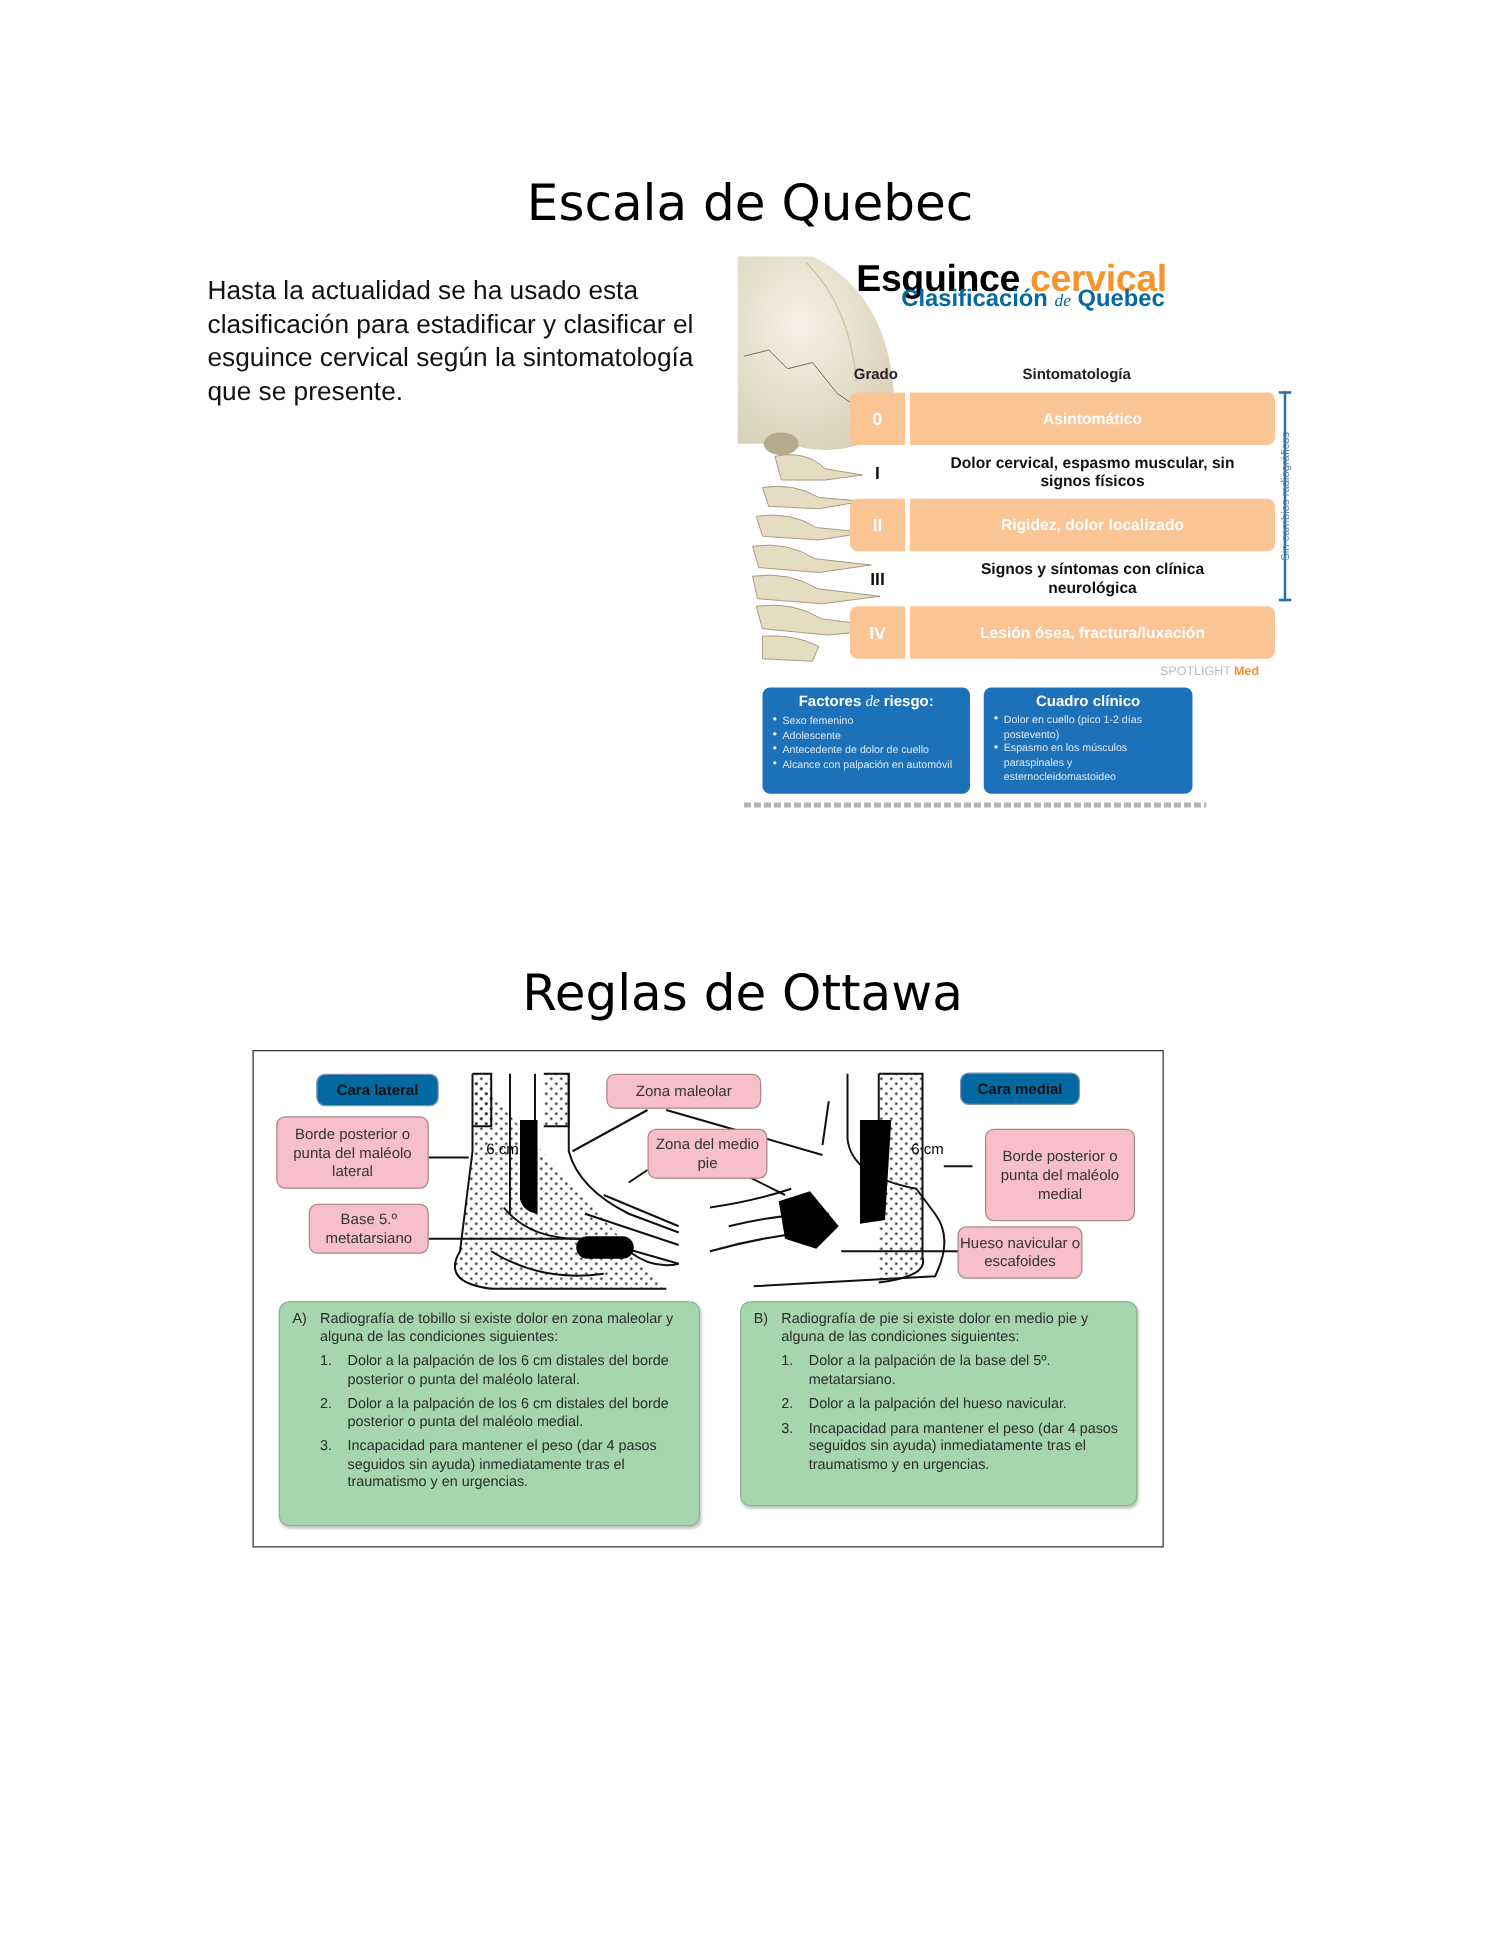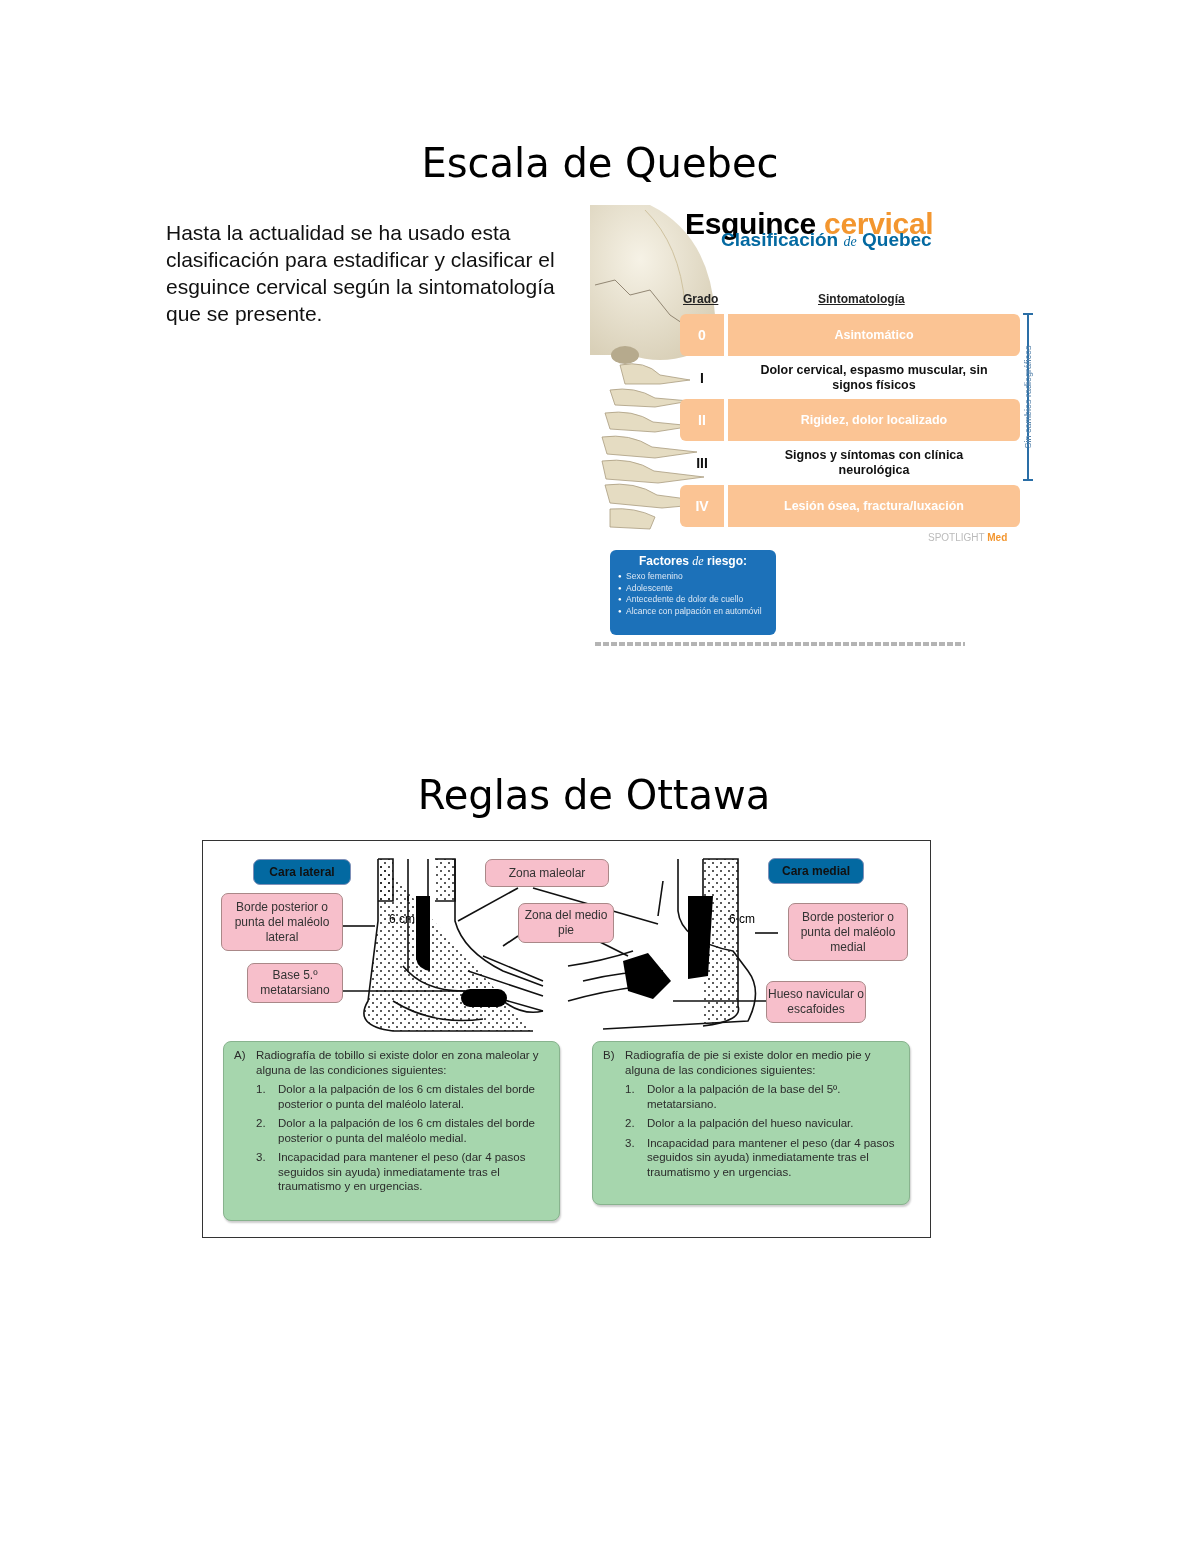--- a/index.html
+++ b/index.html
@@ -15,21 +15,21 @@
     font-family: "Liberation Sans", sans-serif; font-size: 21px; line-height: 27px; color: #111; }
   .intro p + p { margin-top: 27px; }
 
   
   .qfig { position: absolute; left: 590px; top: 205px; width: 470px; height: 450px; background: #fff; }
   .skull { position: absolute; left: 0; top: 0; width: 140px; height: 330px; }
   .qfig .big { position: absolute; left: 95px; top: 2px; font-size: 30px; font-weight: bold; letter-spacing: -0.3px; }
   .qfig .big .orange { color: #f3962f; }
   .qfig .sub { position: absolute; left: 110px; top: 24px; font-size: 19px; font-weight: bold; color: #0369a1; margin-left: 21px; }
   .qfig .sub i { font-family: "Liberation Serif", serif; font-size: 14px; font-weight: normal; }
-  .qfig .colh { position: absolute; top: 87px; font-size: 12px; font-weight: bold; color: #222; text-decoration: underline; }
+  .qfig .colh { position: absolute; top: 87px; font-size: 12px; font-weight: bold; color: #222; }
 
   .grow { position: absolute; left: 90px; width: 340px; height: 42px; }
   .grow .g { position: absolute; left: 0; top: 0; width: 44px; height: 100%; border-radius: 6px 0 0 6px;
     display: flex; align-items: center; justify-content: center; font-weight: bold; font-size: 14px; }
   .grow .s { position: absolute; left: 48px; top: 0; right: 0; height: 100%; border-radius: 0 6px 6px 0;
     display: flex; align-items: center; justify-content: center; text-align: center; font-weight: bold; font-size: 12.5px; line-height: 15px; }
   .grow.fill .g, .grow.fill .s { background: #fbc494; color: #fff; }
   .grow.plain .g, .grow.plain .s { background: transparent; color: #111; }
 
   .vbar { position: absolute; left: 437px; top: 108px; width: 2px; height: 168px; background: #2a6ea6; }
@@ -142,20 +142,27 @@
       <i>de</i>
       <span>riesgo:</span>
     </h4>
     <ul>
       <li>Sexo femenino</li>
       <li>Adolescente</li>
       <li>Antecedente de dolor de cuello</li>
       <li>Alcance con palpación en automóvil</li>
     </ul>
   </div>
+  <div class="bluebox" style="left:197px; width:167px">
+    <h4>Cuadro clínico</h4>
+    <ul>
+      <li>Dolor en cuello (pico 1-2 días postevento)</li>
+      <li>Espasmo en los músculos paraspinales y esternocleidomastoideo</li>
+    </ul>
+  </div>
   <div class="footnote"></div>
 </div>
 
 <h1 id="title-ottawa" class="h-title">Reglas de Ottawa</h1>
 
 <div class="ofig">
   <svg width="729" height="200" viewBox="0 0 729 200">
     <defs>
       <pattern id="dots" width="8" height="8" patternUnits="userSpaceOnUse">
         <circle cx="2" cy="2" r="1" fill="#222"></circle>
@@ -201,21 +208,21 @@
       <line x1="565" y1="160" x2="470" y2="160"></line>
     </g>
   </svg>
 
   <div class="lbl blue" style="left:50px; top:18px; width:98px; height:26px">Cara lateral</div>
   <div class="lbl pink" style="left:18px; top:52px; width:122px; height:58px">Borde posterior o punta del maléolo lateral</div>
   <div class="lbl pink" style="left:44px; top:122px; width:96px; height:40px">Base 5.º metatarsiano</div>
   <div class="lbl pink" style="left:282px; top:18px; width:124px; height:28px">Zona maleolar</div>
   <div class="lbl pink" style="left:315px; top:62px; width:96px; height:40px">Zona del medio pie</div>
   <div class="lbl blue" style="left:565px; top:17px; width:96px; height:26px">Cara medial</div>
-  <div class="lbl pink" style="left:585px; top:62px; width:120px; height:58px">Borde posterior o punta del maléolo medial</div>
+  <div class="lbl pink" style="left:585px; top:62px; width:120px; height:74px">Borde posterior o punta del maléolo medial</div>
   <div class="lbl pink" style="left:563px; top:140px; width:100px; height:42px">Hueso navicular o escafoides</div>
 
   <div class="greenbox" style="left:20px; top:200px; width:337px; height:180px">
     <div class="head">
       <span class="k">A)</span>
       <span>Radiografía de tobillo si existe dolor en zona maleolar y alguna de las condiciones siguientes:</span>
     </div>
     <ol>
       <li>
           <span class="n">1.</span>

